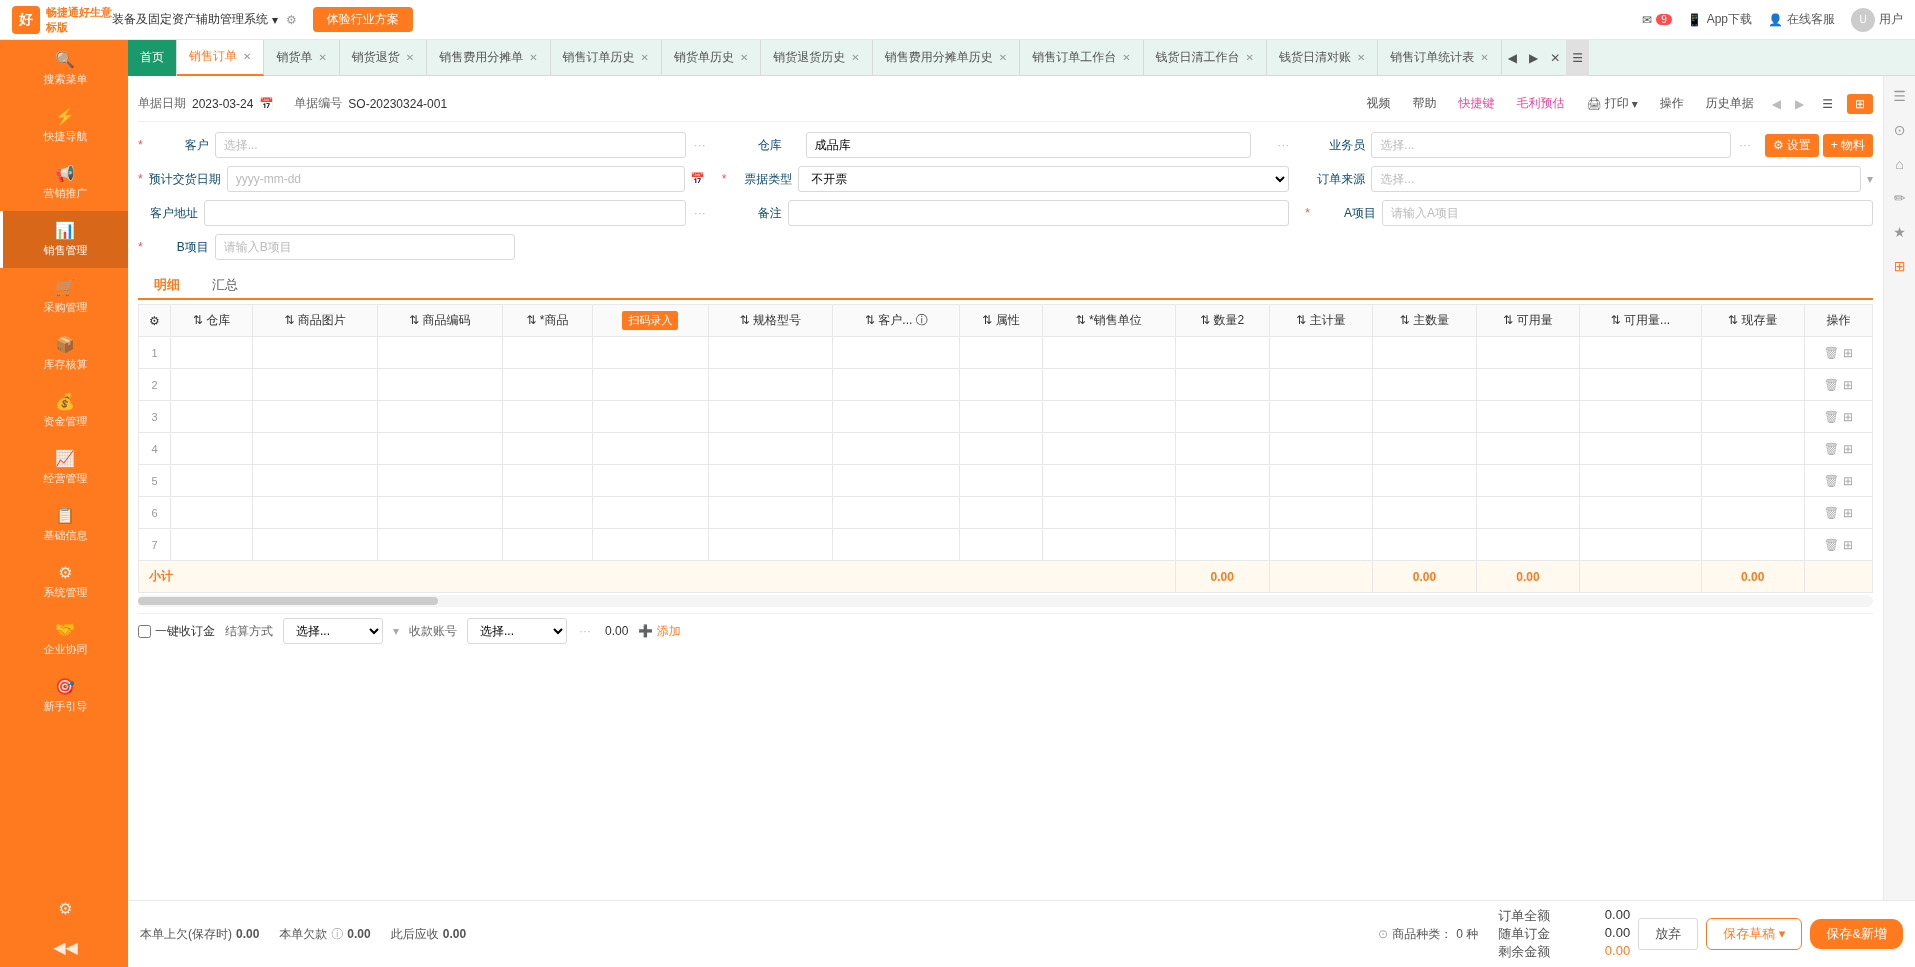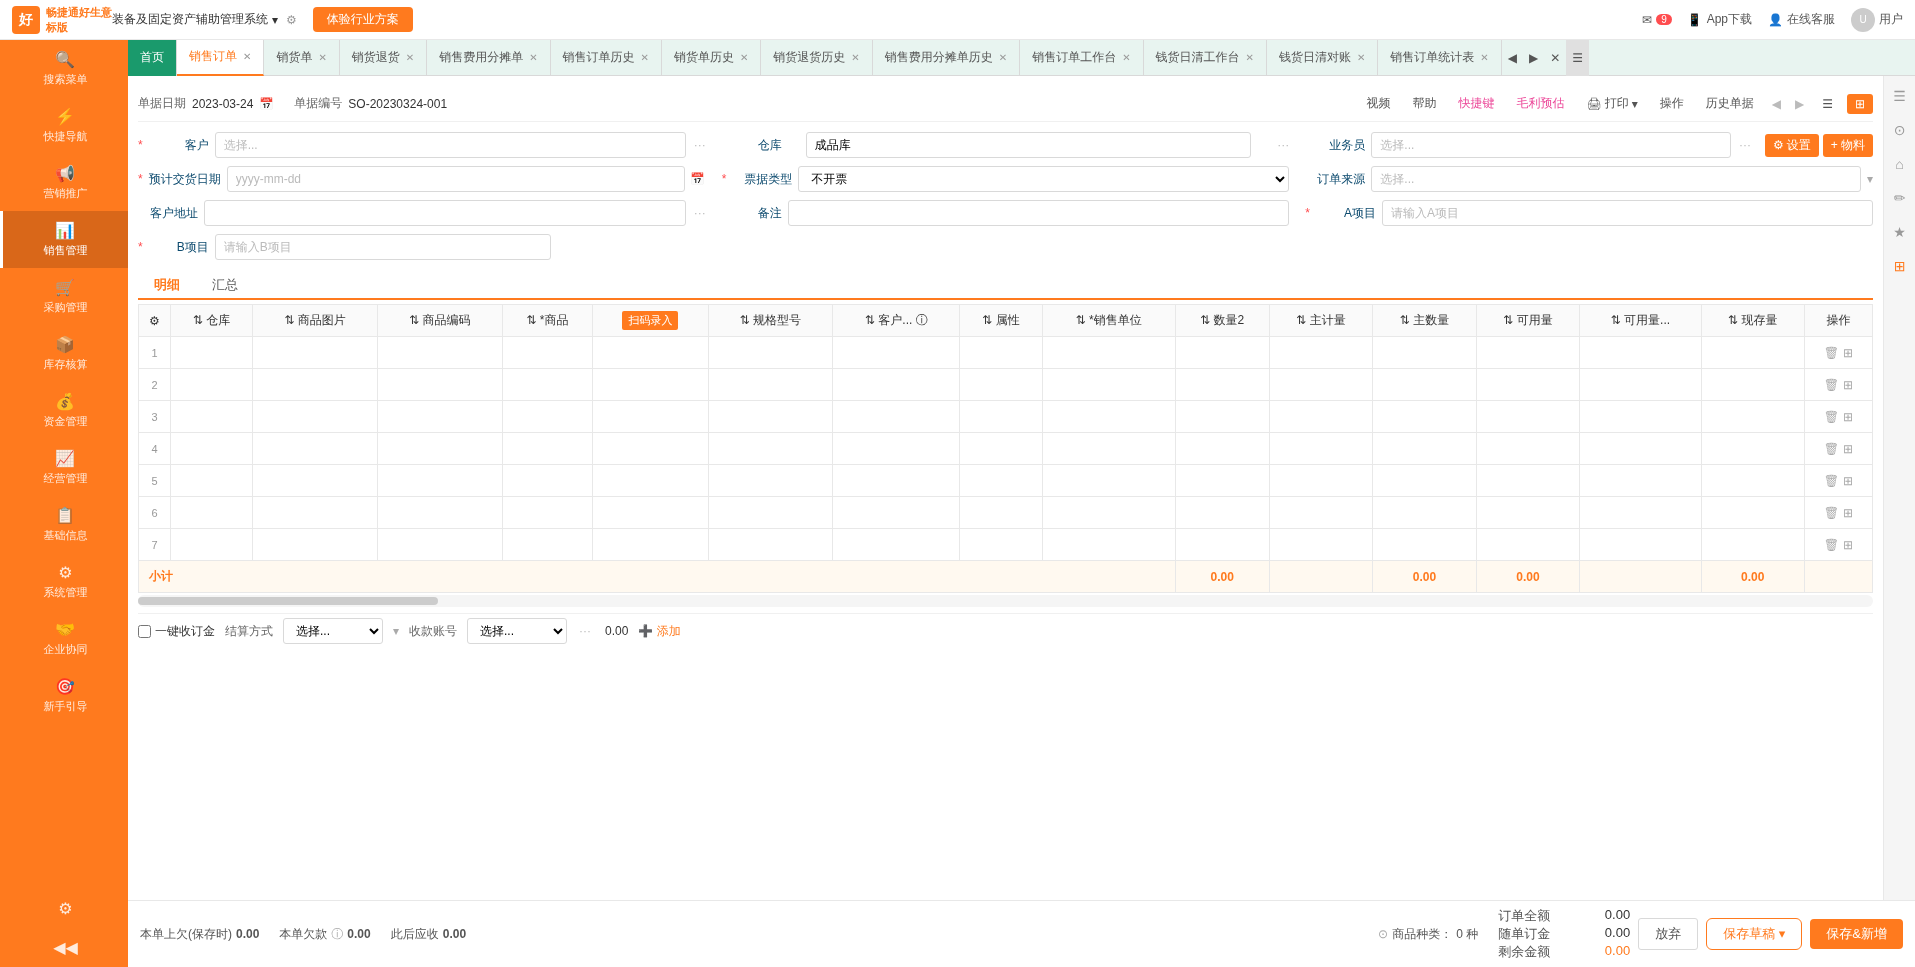--- a/index.html
+++ b/index.html
@@ -61,21 +61,21 @@
     
     .bottom-bar { background: #fff; border-top: 1px solid #e8e8e8; padding: 6px 12px; display: flex; align-items: center; gap: 20px; flex-shrink: 0; }
     .bottom-info { display: flex; align-items: center; gap: 4px; font-size: 12px; color: #555; }
     .bottom-right { margin-left: auto; display: flex; align-items: center; gap: 8px; }
     .total-section { text-align: right; }
     .total-row { display: flex; justify-content: flex-end; gap: 20px; font-size: 13px; }
     .total-label { color: #555; }
     .total-value { color: #333; min-width: 60px; text-align: right; }
     .btn-discard { background: white; border: 1px solid #d9d9d9; color: #555; padding: 6px 16px; border-radius: 3px; cursor: pointer; font-size: 13px; }
     .btn-draft { background: white; border: 1px solid #ff7a1e; color: #ff7a1e; padding: 6px 16px; border-radius: 6px; cursor: pointer; font-size: 13px; }
-    .btn-save-new { background: #ff7a1e; border: none; color: white; padding: 6px 16px; border-radius: 4px; cursor: pointer; font-size: 13px; }
+    .btn-save-new { background: #ff7a1e; border: none; color: white; padding: 6px 16px; border-radius: 11px; cursor: pointer; font-size: 13px; }
 
     
     .payment-row { display: flex; align-items: center; gap: 10px; margin-top: 6px; padding: 4px 0; border-top: 1px solid #f0f0f0; }
     .checkbox-label { display: flex; align-items: center; gap: 4px; font-size: 12px; cursor: pointer; }
 
     
     .right-panel { width: 32px; background: #f5f5f5; border-left: 1px solid #e8e8e8; display: flex; flex-direction: column; align-items: center; padding: 8px 0; gap: 10px; flex-shrink: 0; }
     .right-panel-icon { width: 24px; height: 24px; display: flex; align-items: center; justify-content: center; color: #999; cursor: pointer; font-size: 14px; }
 
     
@@ -349,21 +349,21 @@
               <span class="required">*</span>
               <span class="form-cell-label">A项目</span>
               <input type="text" class="form-cell-input" style="flex: 1 1 0%;" placeholder="请输入A项目">
             </div>
           </div>
 
           <div class="form-row" style="padding:4px 0;">
             <div class="form-cell" style="display:flex; align-items:center; gap:6px;">
               <span class="required">*</span>
               <span class="form-cell-label">B项目</span>
-              <input type="text" class="form-cell-input" style="width: 336px;" placeholder="请输入B项目">
+              <input type="text" class="form-cell-input" style="width: 300px;" placeholder="请输入B项目">
             </div>
           </div>
 
           <div class="detail-tabs">
             <div class="detail-tab active">明细</div>
             <div class="detail-tab">汇总</div>
           </div>
 
           <div class="table-wrapper">
             <table class="data-table">

